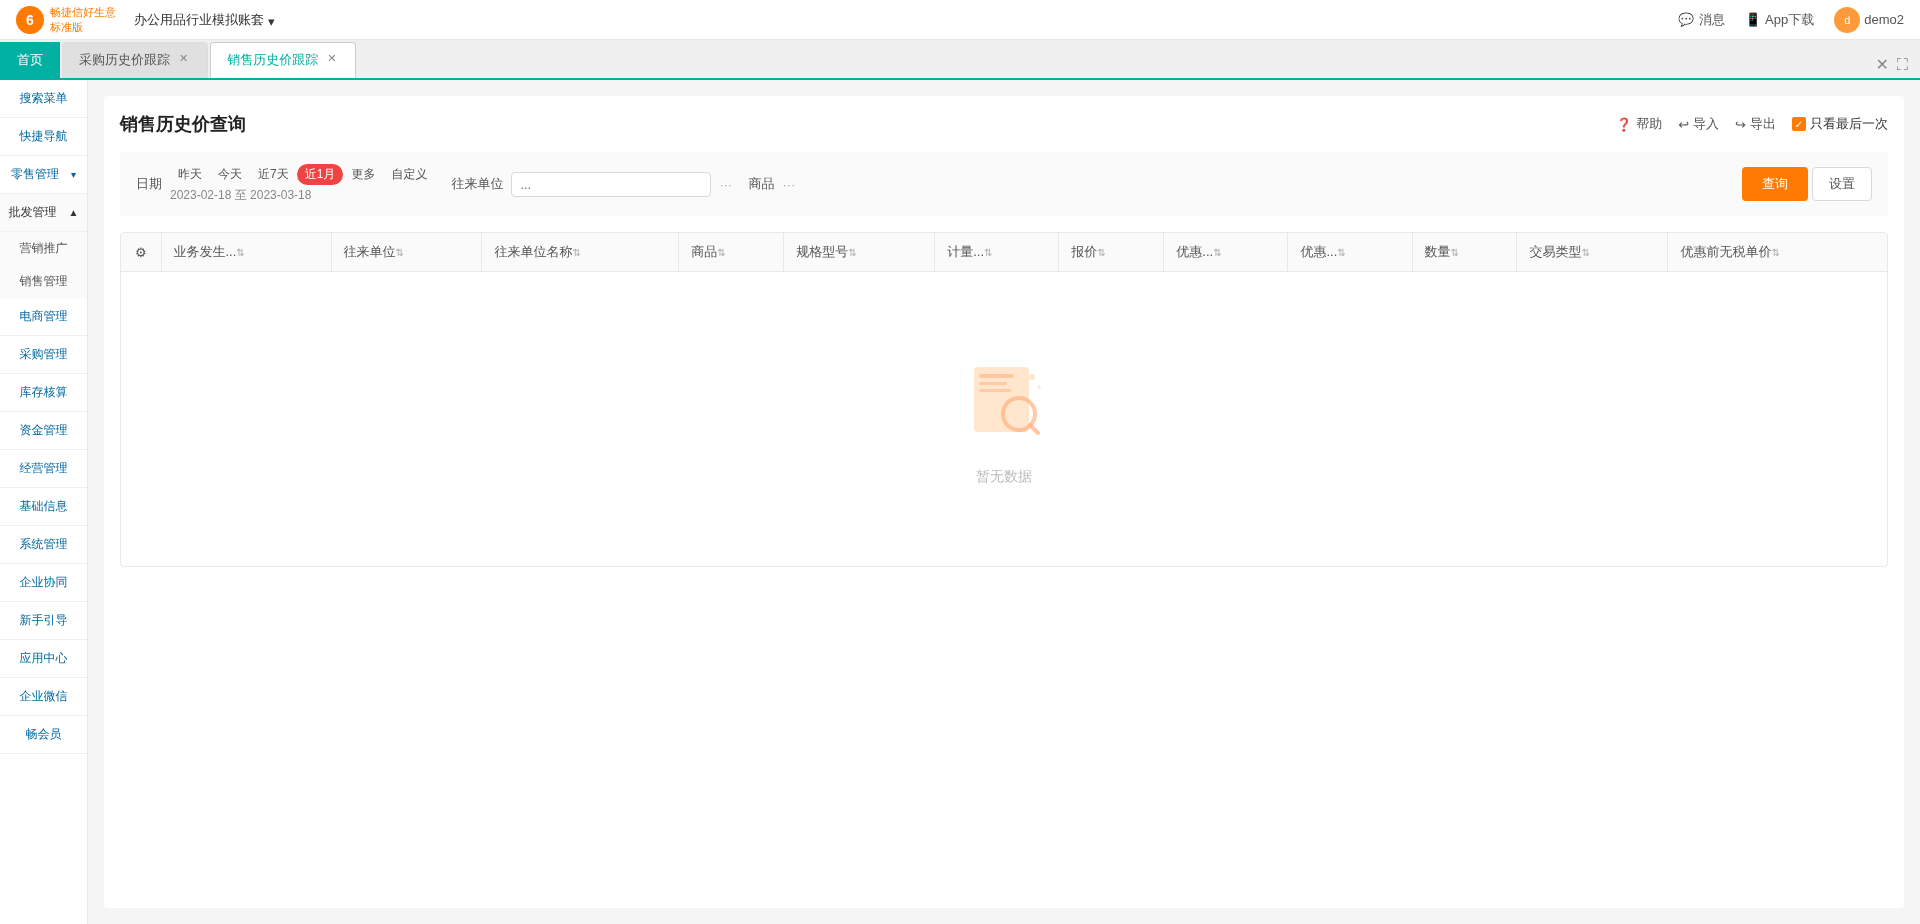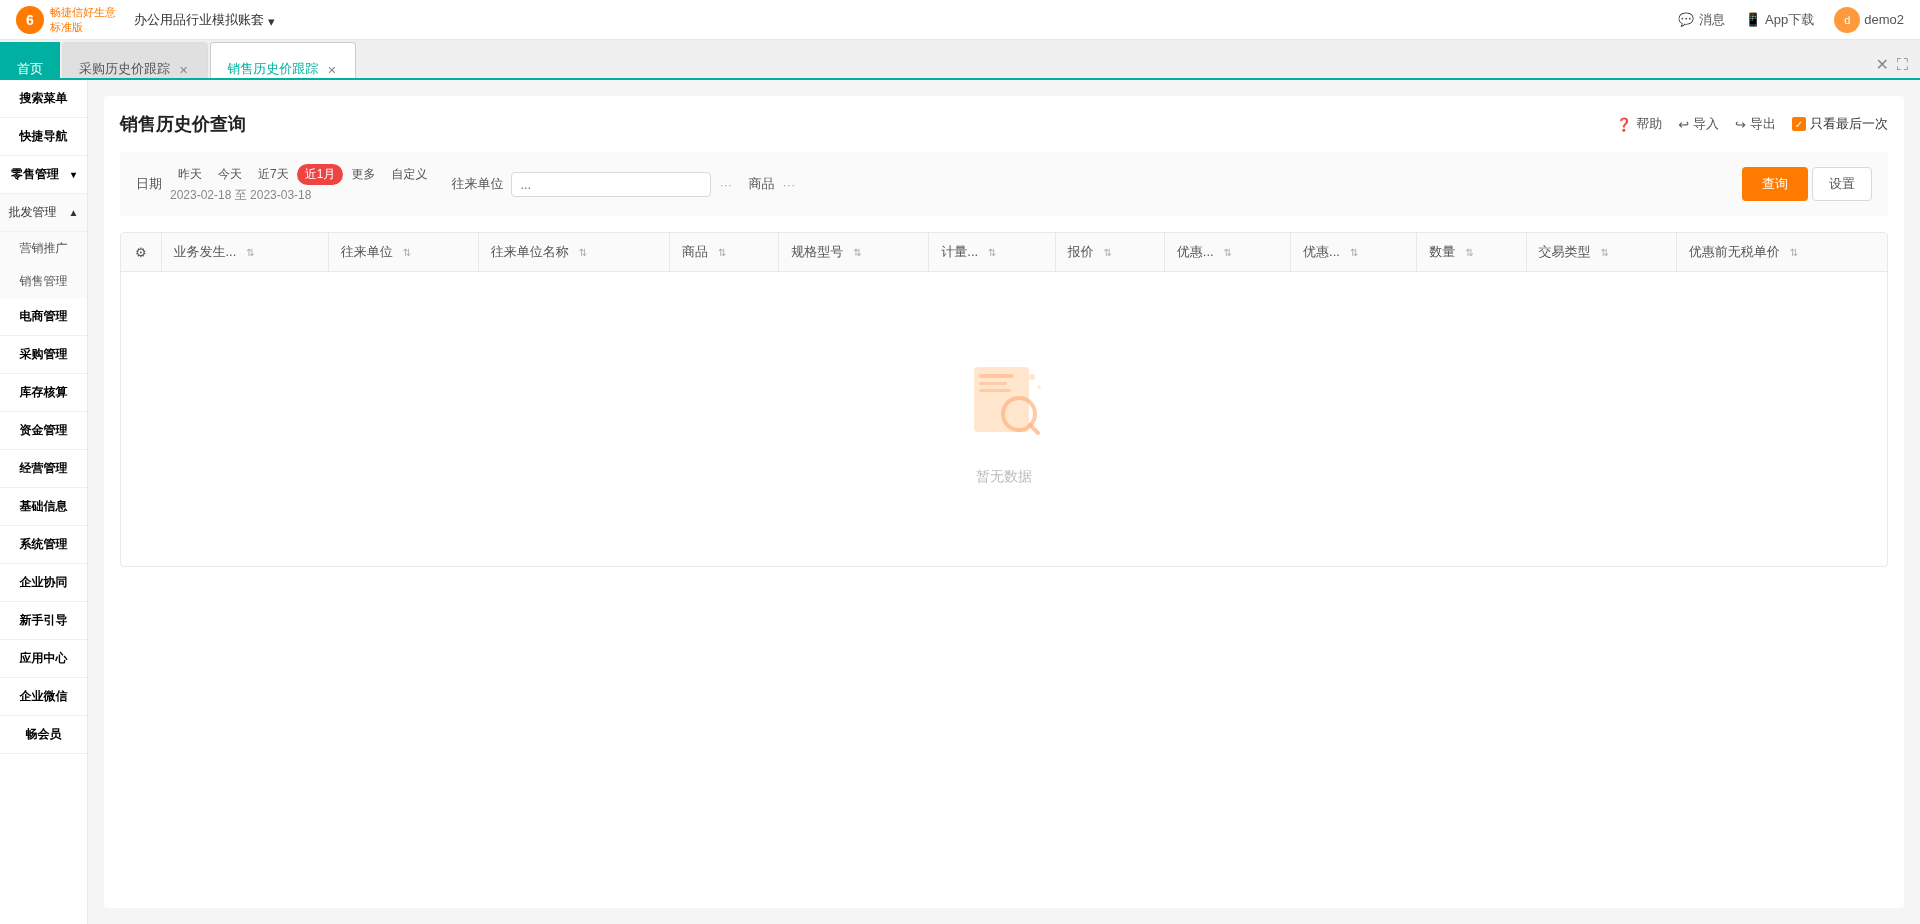--- a/index.html
+++ b/index.html
@@ -60,22 +60,22 @@
       height: 40px;
       background: #f0f0f0;
       display: flex;
       align-items: flex-end;
       padding: 0 0 0 0;
       flex-shrink: 0;
       border-bottom: 2px solid #00b0a0;
     }
     .tab {
       height: 36px;
-      padding: 0 16px;
-      display: flex; align-items: flex-end; gap: 6px;
+      padding: 8px 16px;
+      display: flex; align-items: flex-start; gap: 6px;
       font-size: 13px;
       cursor: pointer;
       border-radius: 4px 4px 0 0;
       background: #e0e0e0;
       margin-left: 2px;
       color: #555;
       border: 1px solid #ddd;
       border-bottom: none;
       font-family: Liberation Serif, serif;
     }
@@ -119,24 +119,24 @@
       border-right: 1px solid #e8e8e8;
       display: flex;
       flex-direction: column;
       overflow-y: auto;
       flex-shrink: 0;
     }
     .sidebar-item {
       padding: 10px 4px;
       text-align: center;
       font-size: 12px;
-      color: #000000;
+      color: #0369a1;
       cursor: pointer;
       border-bottom: 1px solid #f0f0f0;
-      display: flex; align-items: center; justify-content: center; font-weight: bold;
+      display: flex; align-items: center; justify-content: center;
     }
     .sidebar-item.has-arrow {
       display: flex; align-items: center; justify-content: center; gap: 12px;
     }
     .sidebar-item.section-header {
       background: #fafafa;
       font-weight: 500;
       color: #333;
     }
     .sidebar-sub-item {
@@ -298,21 +298,21 @@
       font-weight: 500;
       color: #555;
       border-bottom: 1px solid #e8e8e8;
       border-right: 1px solid #e8e8e8;
       text-align: left;
       white-space: nowrap;
       cursor: pointer;
     }
     th:last-child { border-right: none; }
     th .th-inner {
-      display: flex; align-items: center; gap: 10px;
+      display: flex; align-items: center; gap: 0;
     }
     th .sort-icon { font-size: 10px; color: #aaa; }
 
     
     .empty-state {
       display: flex;
       flex-direction: column;
       align-items: center;
       justify-content: center;
       padding: 80px 0;

